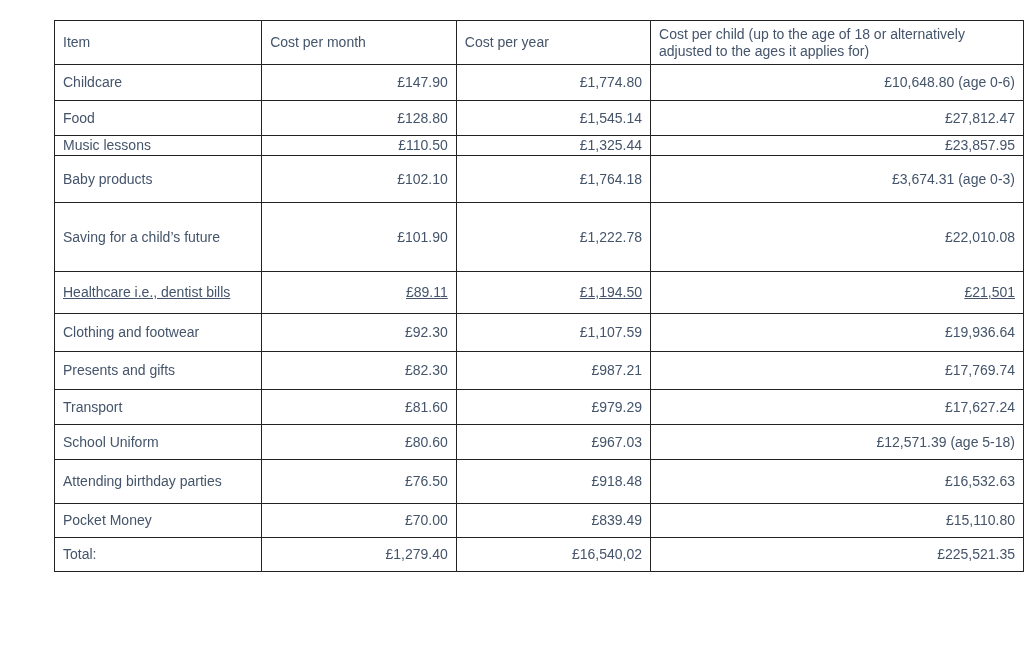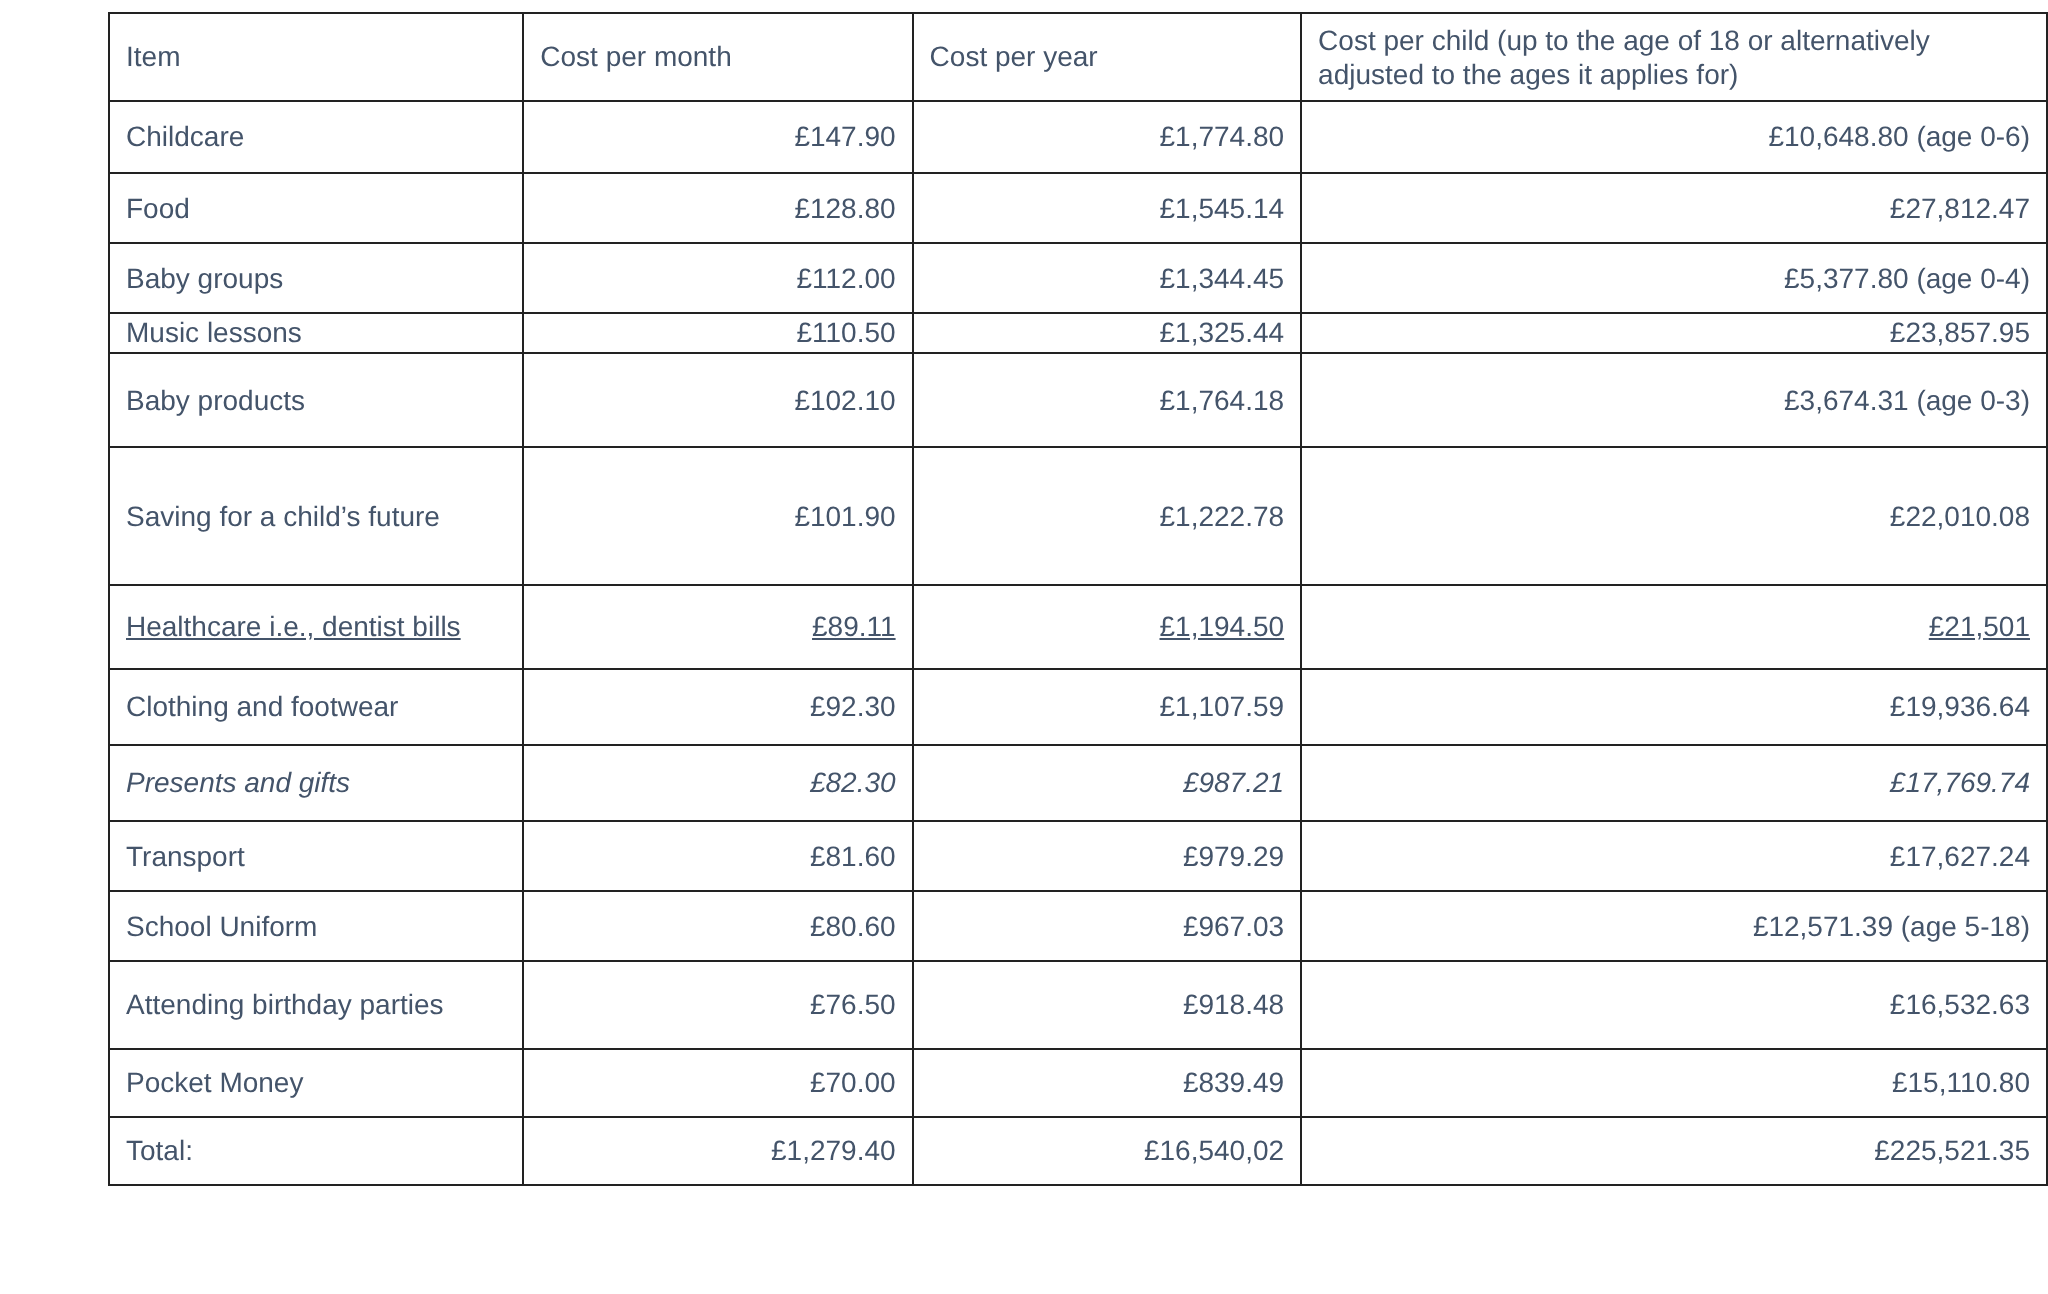--- a/index.html
+++ b/index.html
@@ -6,21 +6,21 @@
       margin: 0;
       padding: 0;
       background: #ffffff;
       width: 1024px;
       height: 647px;
       overflow: hidden;
     }
     .wrap {
       position: absolute;
       left: 6px;
-      top: 6px;
+      top: 20px;
       padding-left: 48px;
     }
     table.cost-table {
       border-collapse: collapse;
       font-family: "Liberation Sans", "DejaVu Sans", sans-serif;
       font-size: 14px;
       color: #44546a;
       table-layout: fixed;
     }
     table.cost-table td, table.cost-table th {
@@ -66,26 +66,20 @@
           <td class="num">£147.90</td>
           <td class="num">£1,774.80</td>
           <td class="num">£10,648.80 (age 0-6)</td>
         </tr>
         <tr style="height: 35px;">
           <td class="item">Food</td>
           <td class="num">£128.80</td>
           <td class="num">£1,545.14</td>
           <td class="num">£27,812.47</td>
         </tr>
-        <tr style="height: 35px;">
-          <td class="item">Baby groups</td>
-          <td class="num">£112.00</td>
-          <td class="num">£1,344.45</td>
-          <td class="num">£5,377.80 (age 0-4)</td>
-        </tr>
         <tr style="height: 20px;">
           <td class="item">Music lessons</td>
           <td class="num">£110.50</td>
           <td class="num">£1,325.44</td>
           <td class="num">£23,857.95</td>
         </tr>
         <tr style="height: 47px;">
           <td class="item">Baby products</td>
           <td class="num">£102.10</td>
           <td class="num">£1,764.18</td>
@@ -102,21 +96,21 @@
           <td class="num">£89.11</td>
           <td class="num">£1,194.50</td>
           <td class="num">£21,501</td>
         </tr>
         <tr style="height: 38px;">
           <td class="item">Clothing and footwear</td>
           <td class="num">£92.30</td>
           <td class="num">£1,107.59</td>
           <td class="num">£19,936.64</td>
         </tr>
-        <tr style="height: 38px; font-style: italic;">
+        <tr style="height: 38px;">
           <td class="item">Presents and gifts</td>
           <td class="num">£82.30</td>
           <td class="num">£987.21</td>
           <td class="num">£17,769.74</td>
         </tr>
         <tr style="height: 35px;">
           <td class="item">Transport</td>
           <td class="num">£81.60</td>
           <td class="num">£979.29</td>
           <td class="num">£17,627.24</td>

